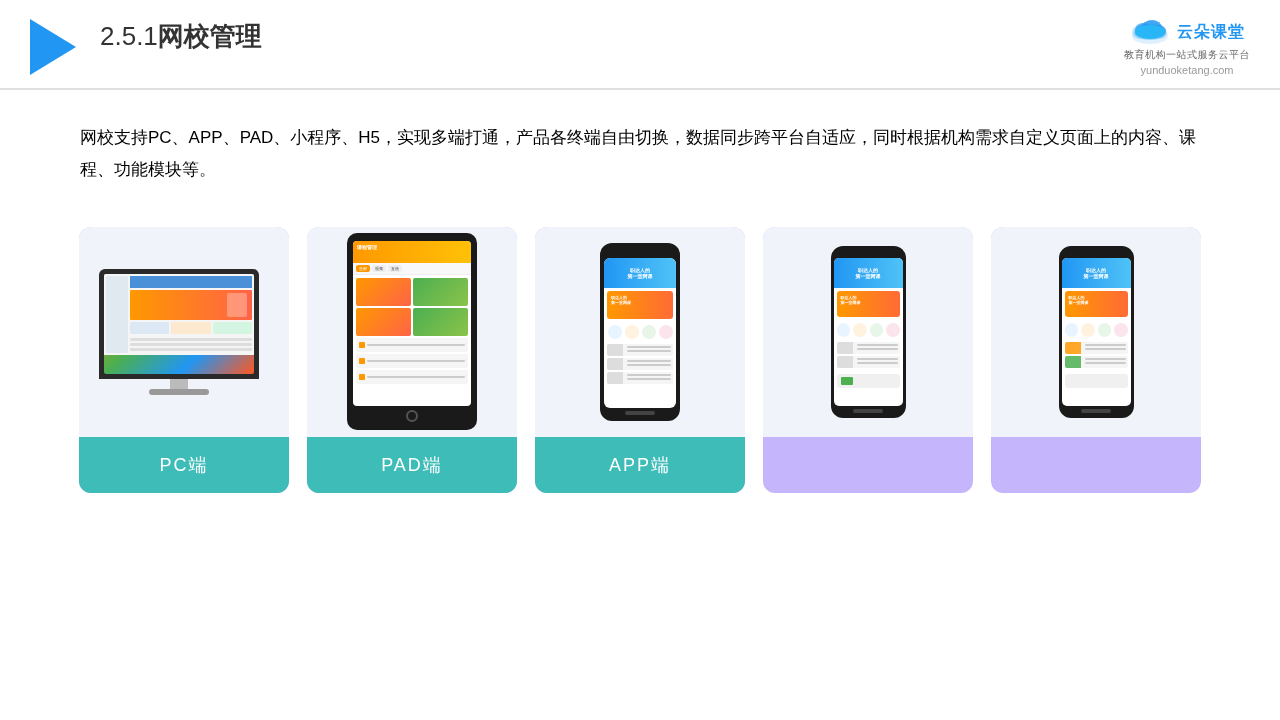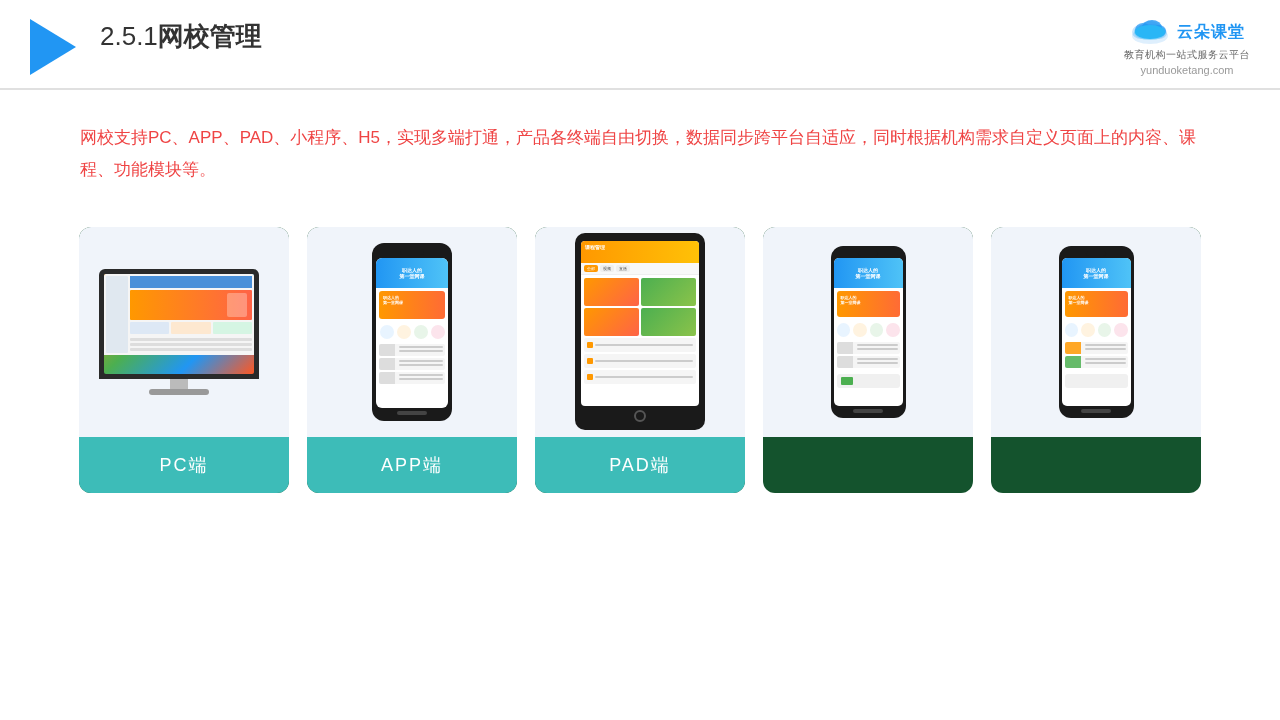--- a/index.html
+++ b/index.html
@@ -75,36 +75,36 @@
     .brand-url {
       font-size: 11px;
       color: #999;
       text-align: left;
     }
 
     
     .description {
       padding: 32px 80px 20px 80px;
       font-size: 17px;
-      color: #ef4444;
+      color: #000000;
       line-height: 1.9;
     }
 
     
     .cards-container {
       display: flex;
       gap: 18px;
       padding: 10px 60px 30px 60px;
       justify-content: center;
       margin-top: 10px;
     }
 
     .card {
       width: 210px;
-      background: #14532d;
+      background: #c4b5fd;
       border-radius: 12px;
       overflow: hidden;
       display: flex;
       flex-direction: column;
     }
 
     .card-image-area {
       height: 210px;
       display: flex;
       align-items: center;
@@ -461,20 +461,61 @@
           <div class="pc-neck"></div>
           <div class="pc-foot"></div>
         </div>
       </div>
     </div>
     <div class="card-label">PC端</div>
   </div>
 
   <div class="card">
     <div class="card-image-area">
+      <div class="device-tablet">
+        <div class="tablet-screen">
+          <div class="tablet-top-bar">
+            <div class="tablet-top-text">课程管理</div>
+          </div>
+          <div class="tablet-nav">
+            <div class="tablet-nav-item active">全部</div>
+            <div class="tablet-nav-item">视频</div>
+            <div class="tablet-nav-item">直播</div>
+          </div>
+          <div class="tablet-content">
+            <div class="tablet-row">
+              <div class="tablet-card"></div>
+              <div class="tablet-card"></div>
+            </div>
+            <div class="tablet-row">
+              <div class="tablet-card"></div>
+              <div class="tablet-card"></div>
+            </div>
+            <div class="tablet-list-item">
+              <div class="tablet-list-dot"></div>
+              <div class="tablet-list-line"></div>
+            </div>
+            <div class="tablet-list-item">
+              <div class="tablet-list-dot"></div>
+              <div class="tablet-list-line"></div>
+            </div>
+            <div class="tablet-list-item">
+              <div class="tablet-list-dot"></div>
+              <div class="tablet-list-line"></div>
+            </div>
+          </div>
+        </div>
+        <div class="tablet-home-button"></div>
+      </div>
+    </div>
+    <div class="card-label">PAD端</div>
+  </div>
+
+  <div class="card">
+    <div class="card-image-area">
       <div class="device-phone">
         <div class="phone-notch"></div>
         <div class="phone-screen">
           <div class="phone-top">
             <div class="phone-top-text">职达人的<br>第一堂网课</div>
           </div>
           <div class="phone-banner">
             <div class="phone-banner-text">职达人的<br>第一堂网课</div>
           </div>
           <div class="phone-icons-row">
@@ -504,61 +545,20 @@
                 <div class="phone-course-line"></div>
                 <div class="phone-course-line"></div>
               </div>
             </div>
           </div>
         </div>
         <div class="phone-home-bar"></div>
       </div>
     </div>
     <div class="card-label">APP端</div>
-  </div>
-
-  <div class="card">
-    <div class="card-image-area">
-      <div class="device-tablet">
-        <div class="tablet-screen">
-          <div class="tablet-top-bar">
-            <div class="tablet-top-text">课程管理</div>
-          </div>
-          <div class="tablet-nav">
-            <div class="tablet-nav-item active">全部</div>
-            <div class="tablet-nav-item">视频</div>
-            <div class="tablet-nav-item">直播</div>
-          </div>
-          <div class="tablet-content">
-            <div class="tablet-row">
-              <div class="tablet-card"></div>
-              <div class="tablet-card"></div>
-            </div>
-            <div class="tablet-row">
-              <div class="tablet-card"></div>
-              <div class="tablet-card"></div>
-            </div>
-            <div class="tablet-list-item">
-              <div class="tablet-list-dot"></div>
-              <div class="tablet-list-line"></div>
-            </div>
-            <div class="tablet-list-item">
-              <div class="tablet-list-dot"></div>
-              <div class="tablet-list-line"></div>
-            </div>
-            <div class="tablet-list-item">
-              <div class="tablet-list-dot"></div>
-              <div class="tablet-list-line"></div>
-            </div>
-          </div>
-        </div>
-        <div class="tablet-home-button"></div>
-      </div>
-    </div>
-    <div class="card-label">PAD端</div>
   </div>
 
   <div class="card">
     <div class="card-image-area">
       <div class="device-phone-small">
         <div class="phone-small-notch"></div>
         <div class="phone-small-screen">
           <div class="phone-top" style="height:30px; background: linear-gradient(90deg,#2196f3,#4fc3f7);">
             <div class="phone-top-text">职达人的<br>第一堂网课</div>
           </div>

